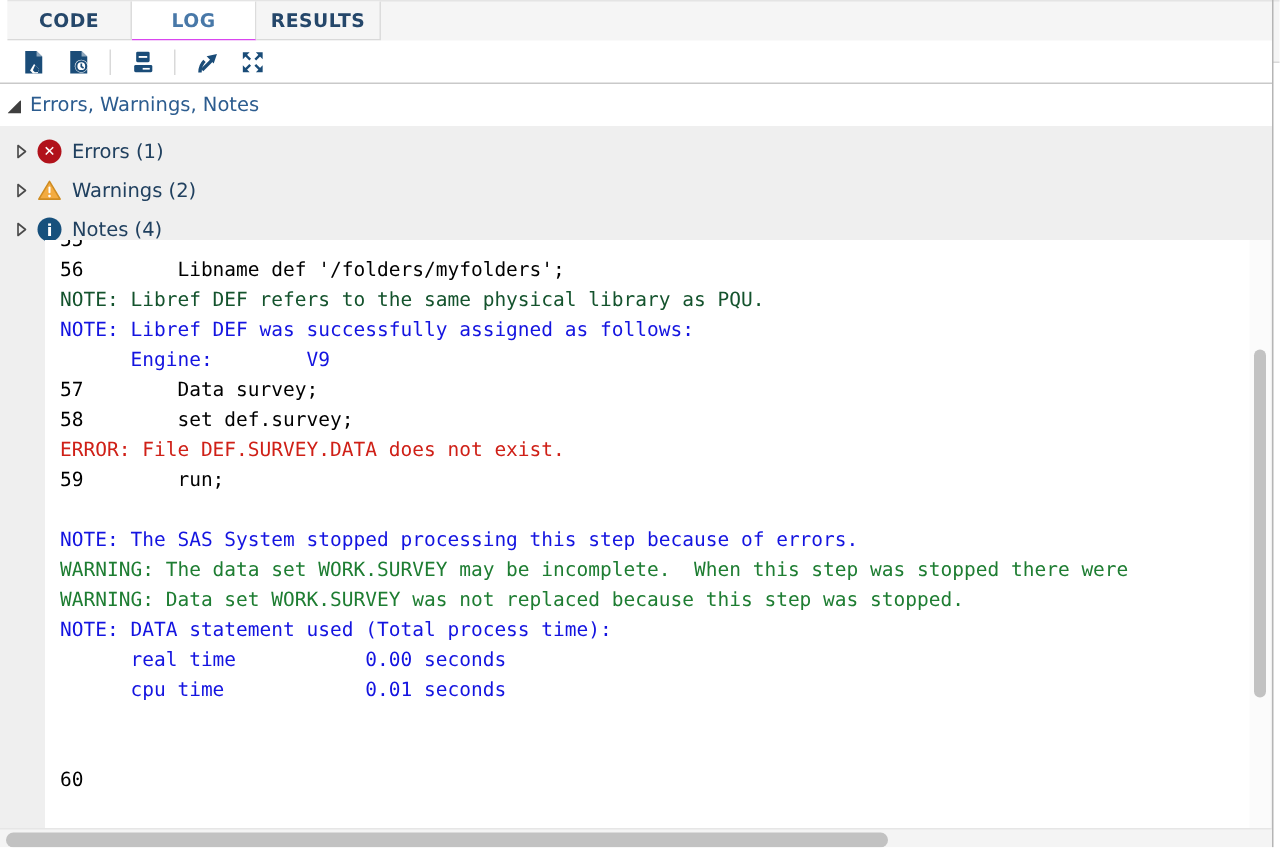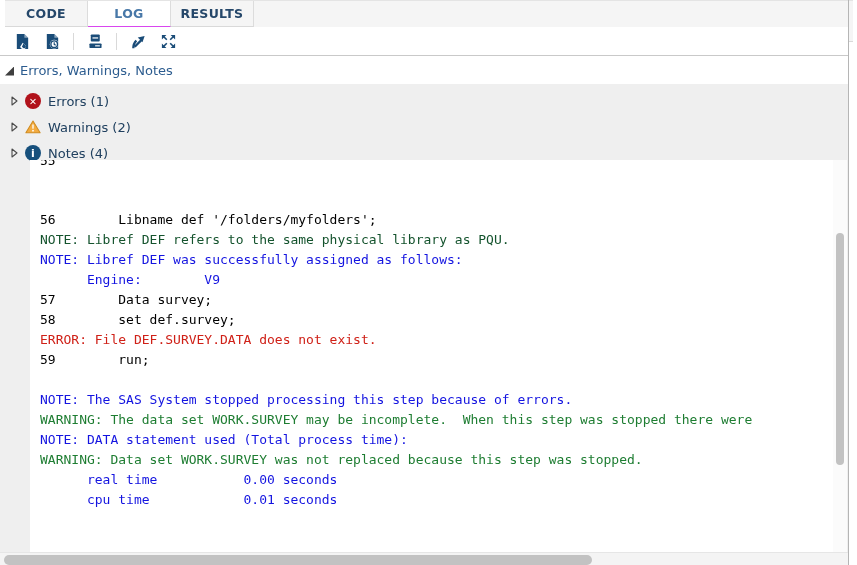--- a/index.html
+++ b/index.html
@@ -158,33 +158,33 @@
           </span>
           <span class="badge b-circle b-note">i</span>
           <span class="tree-label">Notes (4)</span>
         </div>
       </div>
   </div>
 
   <div class="log-area">
     <div class="log-content">
         <div class="log-line" style="color: rgb(0, 0, 0);">55</div>
-        <div class="log-line" style="color: rgb(0, 0, 0); margin-top: 39px;">56        Libname def '/folders/myfolders';</div>
+        <div class="log-line" style="color: rgb(0, 0, 0);">56        Libname def '/folders/myfolders';</div>
         <div class="log-line" style="color: #14532d;">NOTE: Libref DEF refers to the same physical library as PQU.</div>
         <div class="log-line" style="color: rgb(20, 20, 224);">NOTE: Libref DEF was successfully assigned as follows:</div>
         <div class="log-line" style="color: rgb(20, 20, 224);">      Engine:        V9</div>
         <div class="log-line" style="color: rgb(0, 0, 0);">57        Data survey;</div>
         <div class="log-line" style="color: rgb(0, 0, 0);">58        set def.survey;</div>
         <div class="log-line" style="color: rgb(207, 32, 23);">ERROR: File DEF.SURVEY.DATA does not exist.</div>
         <div class="log-line" style="color: rgb(0, 0, 0);">59        run;</div>
         <div class="log-line" style="color: rgb(0, 0, 0);"></div>
         <div class="log-line" style="color: rgb(20, 20, 224);">NOTE: The SAS System stopped processing this step because of errors.</div>
         <div class="log-line" style="color: rgb(30, 125, 50);">WARNING: The data set WORK.SURVEY may be incomplete.  When this step was stopped there were</div>
+        <div class="log-line" style="color: rgb(30, 125, 50);">WARNING: Data set WORK.SURVEY was not replaced because this step was stopped.</div>
         <div class="log-line" style="color: rgb(20, 20, 224);">NOTE: DATA statement used (Total process time):</div>
-        <div class="log-line" style="color: rgb(30, 125, 50);">WARNING: Data set WORK.SURVEY was not replaced because this step was stopped.</div>
         <div class="log-line" style="color: rgb(20, 20, 224);">      real time           0.00 seconds</div>
         <div class="log-line" style="color: rgb(20, 20, 224);">      cpu time            0.01 seconds</div>
         <div class="log-line" style="color: rgb(0, 0, 0);"></div>
         <div class="log-line" style="color: rgb(0, 0, 0);"></div>
         <div class="log-line" style="color: rgb(0, 0, 0);">60</div>
       </div>
   </div>
 
   <div class="vscroll">
     <div class="vthumb"></div>

